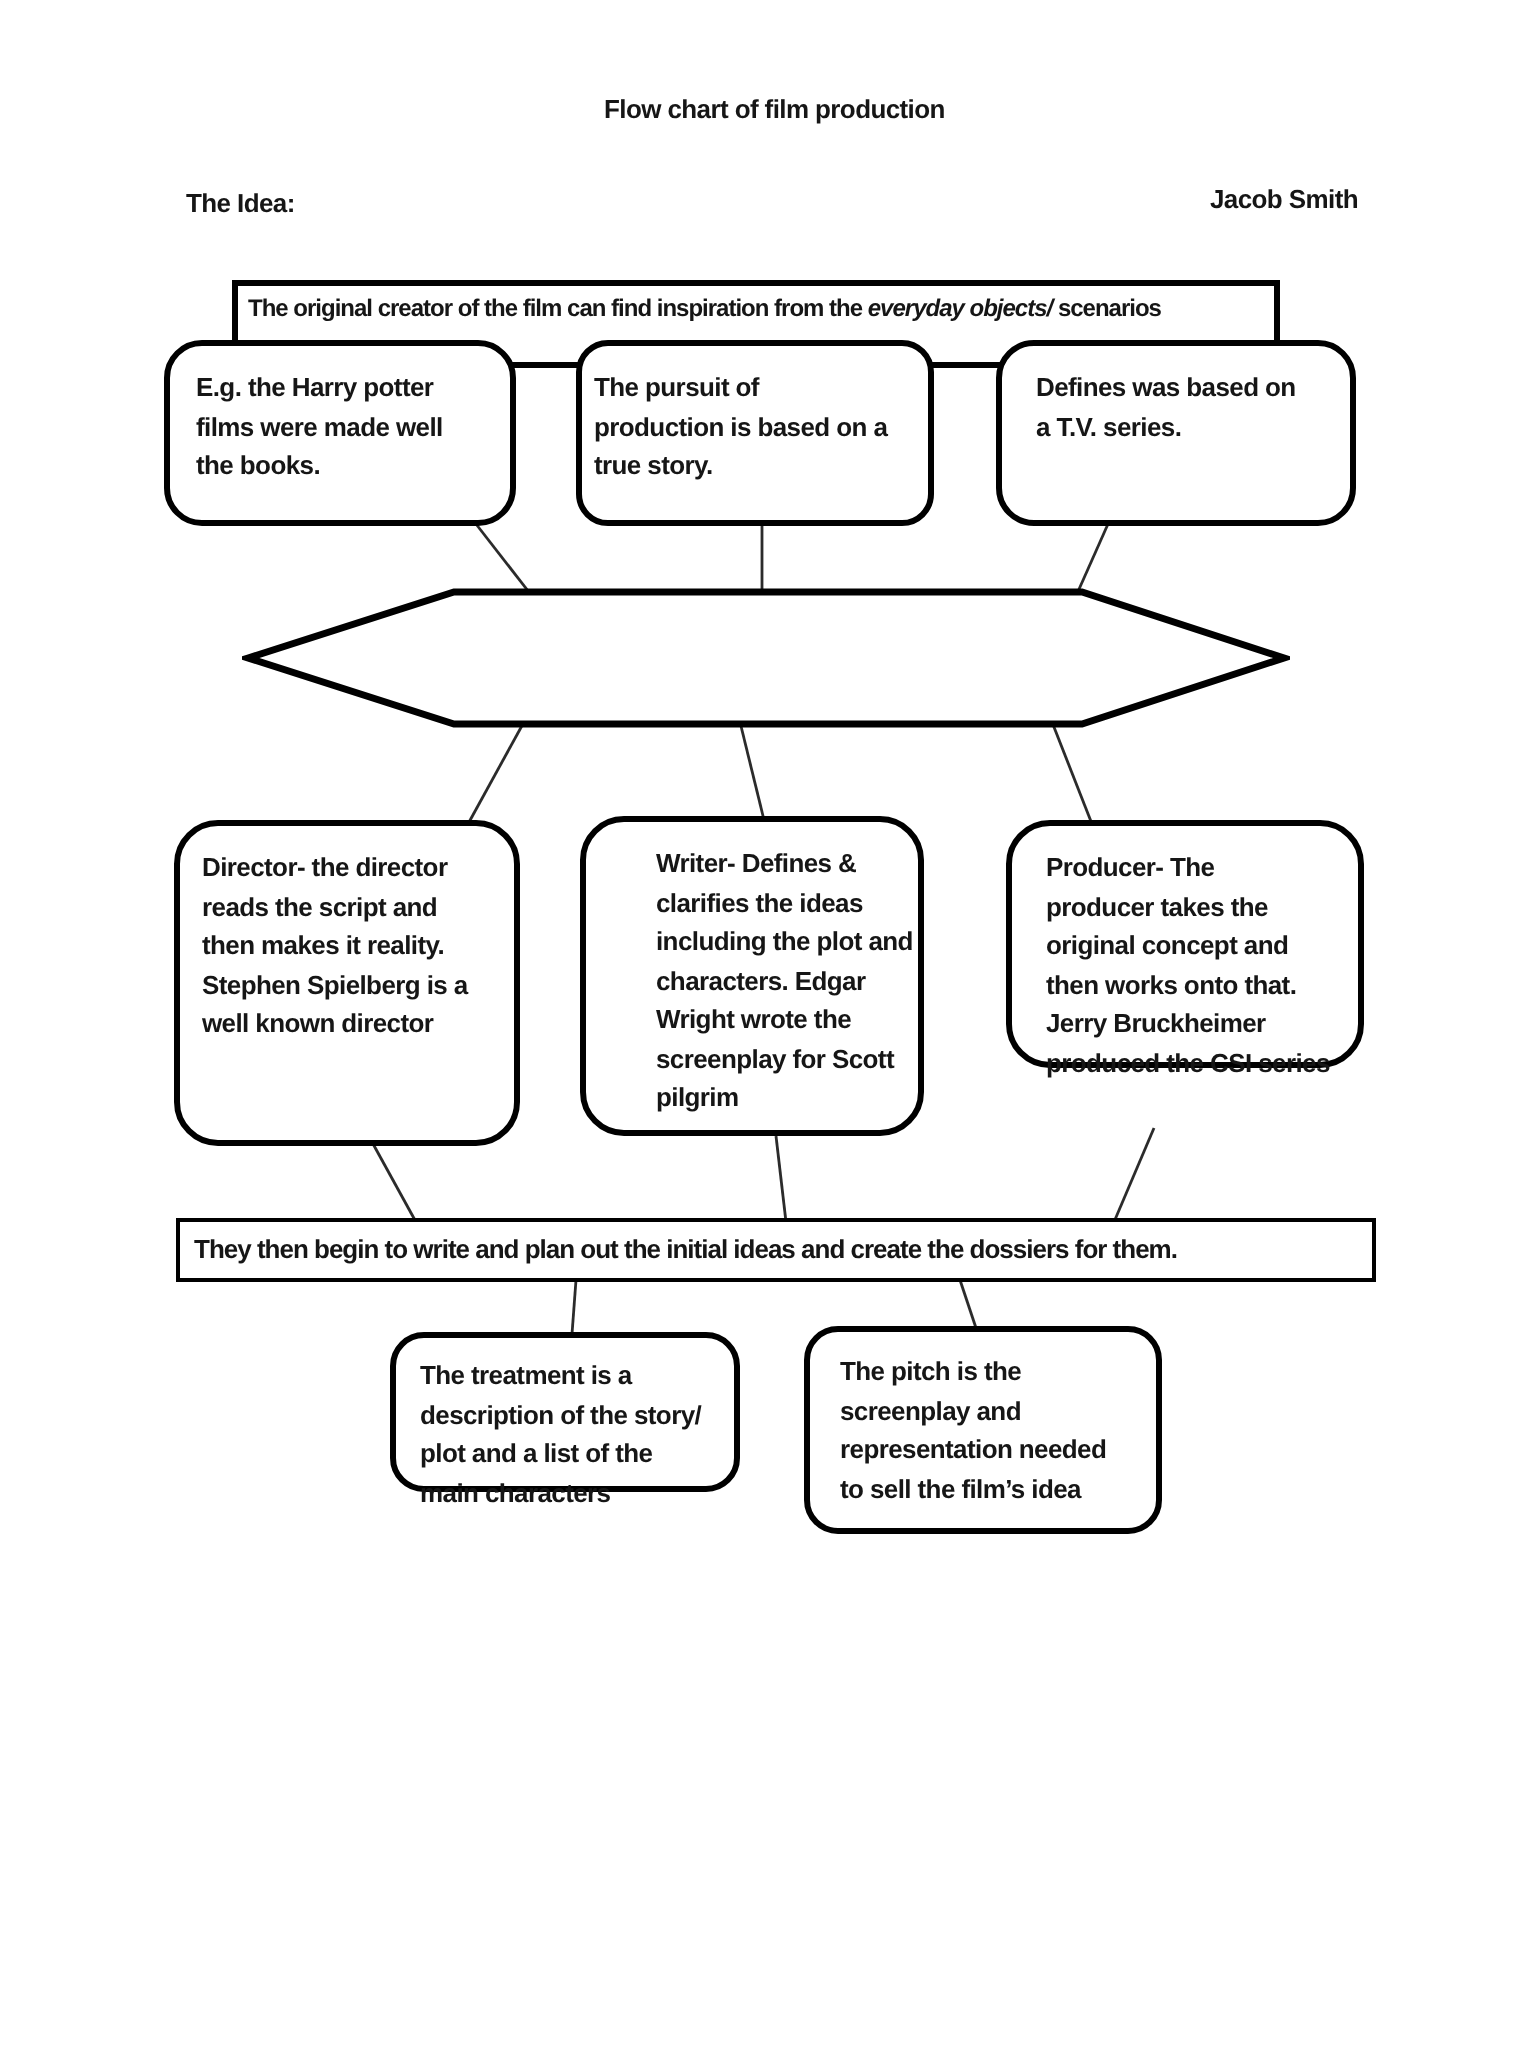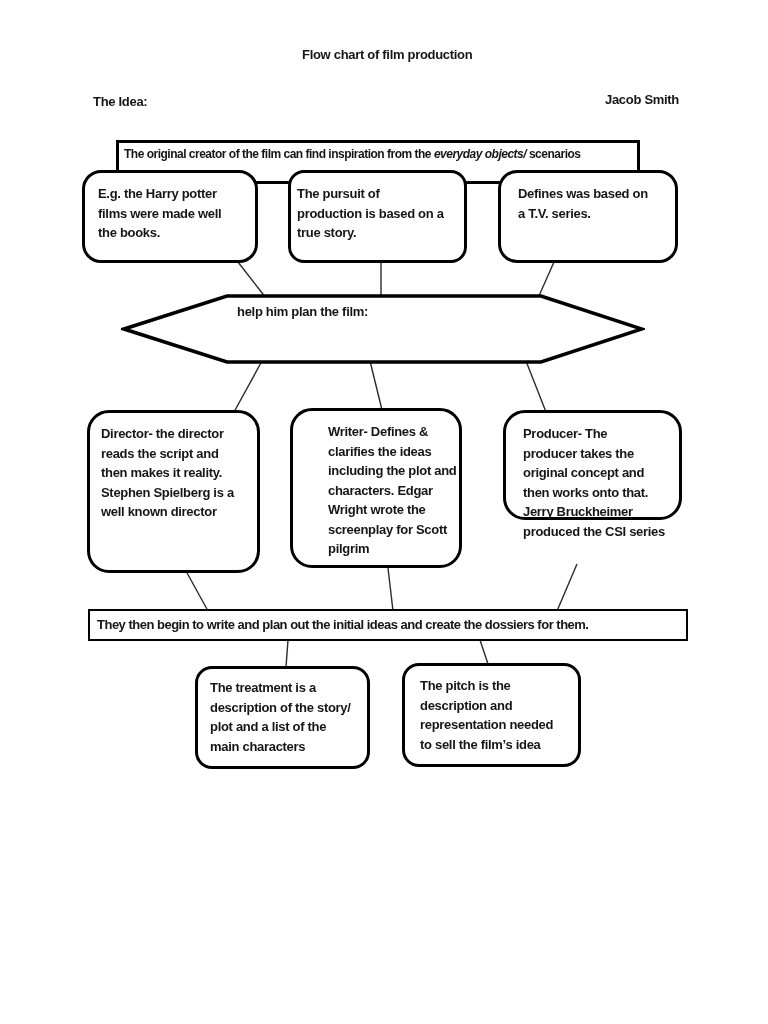--- a/index.html
+++ b/index.html
@@ -69,21 +69,20 @@
       <div>Defines was based on</div>
       <div>a T.V. series.</div>
     </div>
 </div>
 
 <div id="hexwrap" class="abs" style="left:121px;top:292px;width:524px;height:74px;">
   <svg width="524" height="74" xmlns="http://www.w3.org/2000/svg">
     <polygon points="3,37 106,4 420,4 521,37 420,70 106,70" fill="#ffffff" stroke="#000000" stroke-width="3.5" stroke-linejoin="miter"></polygon>
   </svg>
   <div class="hex-text ml">
-      <div>help him plan the film:</div>
     </div>
 </div>
 
 <div class="abs node node-round" style="left:87px;top:410px;width:173px;height:163px;padding:11px 0 0 11px;border-radius:22px;">
   <div class="txt ml">
       <div>Director- the director</div>
       <div>reads the script and</div>
       <div>then makes it reality.</div>
       <div>Stephen Spielberg is a</div>
       <div>well known director</div>
@@ -93,43 +92,43 @@
   <div class="txt ml">
       <div>Writer- Defines &amp;</div>
       <div>clarifies the ideas</div>
       <div>including the plot and</div>
       <div>characters. Edgar</div>
       <div>Wright wrote the</div>
       <div>screenplay for Scott</div>
       <div>pilgrim</div>
     </div>
 </div>
-<div class="abs node node-round" style="left:503px;top:410px;width:179px;height:110px;padding:11px 0 0 17px;border-radius:22px;">
+<div class="abs node node-round" style="left:503px;top:410px;width:179px;height:124px;padding:11px 0 0 17px;border-radius:22px;">
   <div class="txt ml">
       <div>Producer- The</div>
       <div>producer takes the</div>
       <div>original concept and</div>
       <div>then works onto that.</div>
       <div>Jerry Bruckheimer</div>
       <div>produced the CSI series</div>
     </div>
 </div>
 
 <div class="abs node node-rect-thin" style="left:88px;top:609px;width:600px;height:32px;">
   <div class="abs nowrap" style="left:7px;top:6px;font-size:13px;letter-spacing:-0.5px;line-height:16px;">They then begin to write and plan out the initial ideas and create the dossiers for them.</div>
 </div>
 
-<div class="abs node node-round" style="left:195px;top:666px;width:175px;height:103px;padding:9px 0 0 12px;border-radius:17px;border-width:3px;">
+<div class="abs node node-round" style="left:195px;top:666px;width:175px;height:80px;padding:9px 0 0 12px;border-radius:17px;border-width:3px;">
   <div class="txt ml">
       <div>The treatment is a</div>
       <div>description of the story/</div>
       <div>plot and a list of the</div>
       <div>main characters</div>
     </div>
 </div>
 <div class="abs node node-round" style="left:402px;top:663px;width:179px;height:104px;padding:10px 0 0 15px;border-radius:17px;">
   <div class="txt ml">
       <div>The pitch is the</div>
-      <div>description and</div>
+      <div>screenplay and</div>
       <div>representation needed</div>
       <div>to sell the film’s idea</div>
     </div>
 </div>
 
 </body></html>

